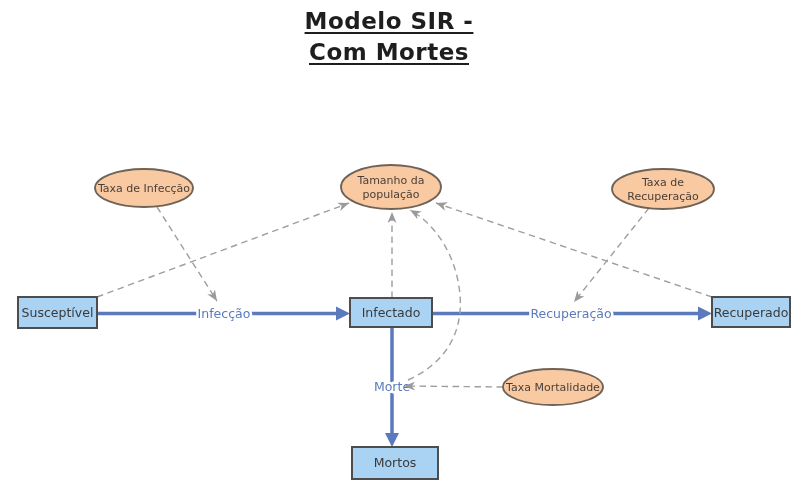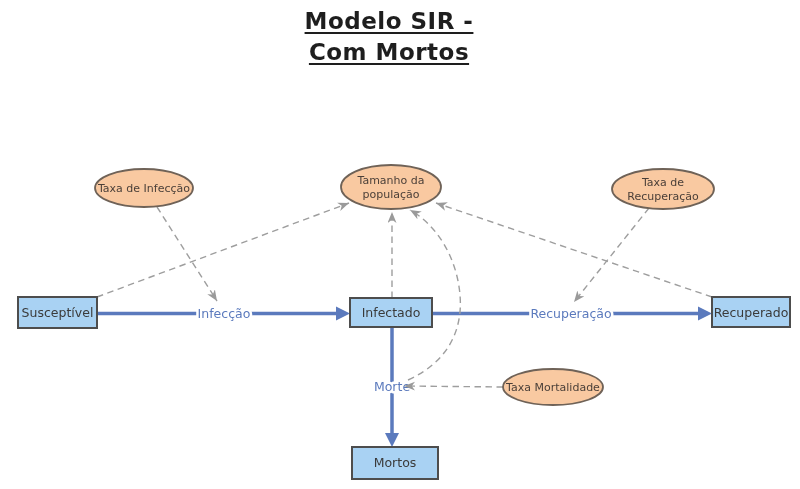--- a/index.html
+++ b/index.html
@@ -100,16 +100,16 @@
       <text class="var-label" x="663" y="199.5">Recuperação</text>
     </g>
     <g>
       <ellipse class="var-ellipse" cx="553" cy="387" rx="50" ry="18"></ellipse>
       <text class="var-label" x="553" y="391">Taxa Mortalidade</text>
     </g>
   </svg>
 
   <div class="title">
     <div class="title-line">Modelo SIR -</div>
-    <div class="title-line">Com Mortos</div>
+    <div class="title-line">Com Mortes</div>
   </div>
 
 </div>
 
 </body></html>

